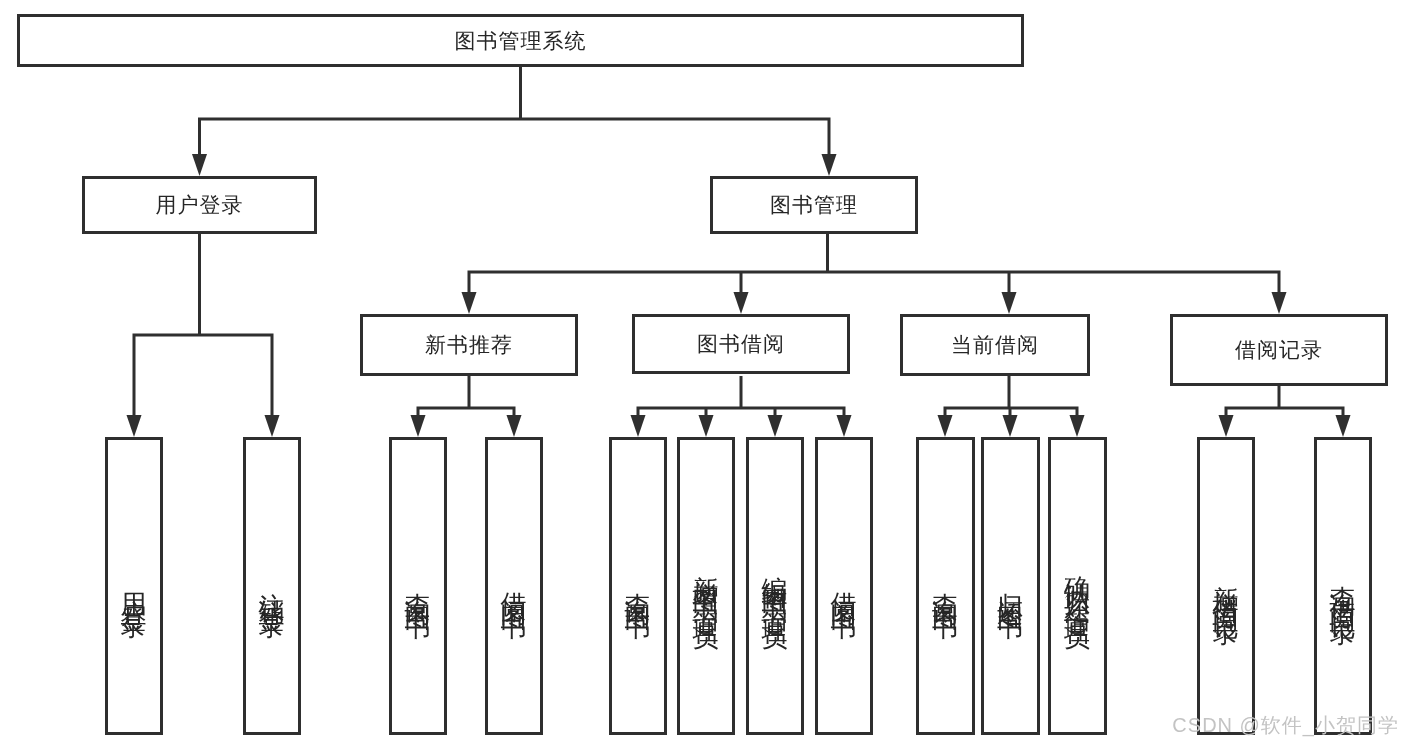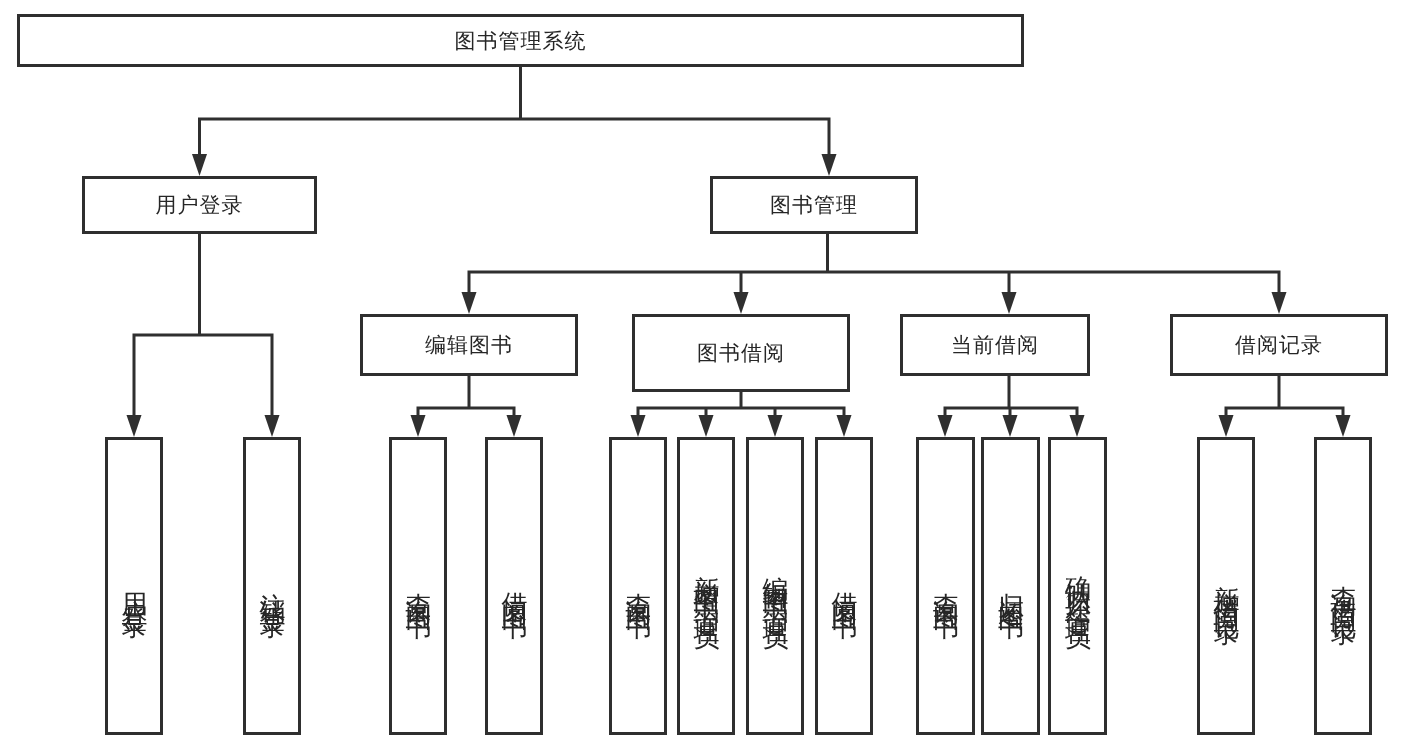--- a/index.html
+++ b/index.html
@@ -29,21 +29,20 @@
   }
   .box {
     position: absolute;
     box-sizing: border-box;
     border: 3px solid var(--line);
     background: #ffffff;
     display: flex;
     align-items: center;
     justify-content: center;
     z-index: 2;
-    font-family: Liberation Serif, serif;
   }
   .hbox span {
     font-size: 21px;
     letter-spacing: 1px;
     color: var(--text);
     white-space: nowrap;
   }
   .leaf span {
     writing-mode: vertical-lr;
     text-orientation: mixed;
@@ -132,29 +131,29 @@
   </div>
 
   <div class="box hbox" style="left:82px;top:176px;width:235px;height:58px">
     <span>用户登录</span>
   </div>
   <div class="box hbox" style="left:710px;top:176px;width:208px;height:58px">
     <span>图书管理</span>
   </div>
 
   <div class="box hbox" style="left:360px;top:314px;width:218px;height:62px">
-    <span>编辑图书</span>
+    <span>新书推荐</span>
   </div>
-  <div class="box hbox" style="left:632px;top:314px;width:218px;height:78px">
+  <div class="box hbox" style="left:632px;top:314px;width:218px;height:60px">
     <span>图书借阅</span>
   </div>
   <div class="box hbox" style="left:900px;top:314px;width:190px;height:62px">
     <span>当前借阅</span>
   </div>
-  <div class="box hbox" style="left:1170px;top:314px;width:218px;height:62px">
+  <div class="box hbox" style="left:1170px;top:314px;width:218px;height:72px">
     <span>借阅记录</span>
   </div>
 
   <div class="box leaf" style="left:105px;top:437px;width:58px;height:298px">
     <span>用户登录</span>
   </div>
   <div class="box leaf" style="left:243px;top:437px;width:58px;height:298px">
     <span>注销登录</span>
   </div>
   <div class="box leaf" style="left:389px;top:437px;width:58px;height:298px">
@@ -184,13 +183,14 @@
   <div class="box leaf" style="left:1048px;top:437px;width:59px;height:298px">
     <span>确认归还（管理员）</span>
   </div>
   <div class="box leaf" style="left:1197px;top:437px;width:58px;height:298px">
     <span>新增借阅记录</span>
   </div>
   <div class="box leaf" style="left:1314px;top:437px;width:58px;height:298px">
     <span>查询借阅记录</span>
   </div>
 
+  <div id="watermark">CSDN @软件_小贺同学</div>
 </div>
 
 </body></html>

